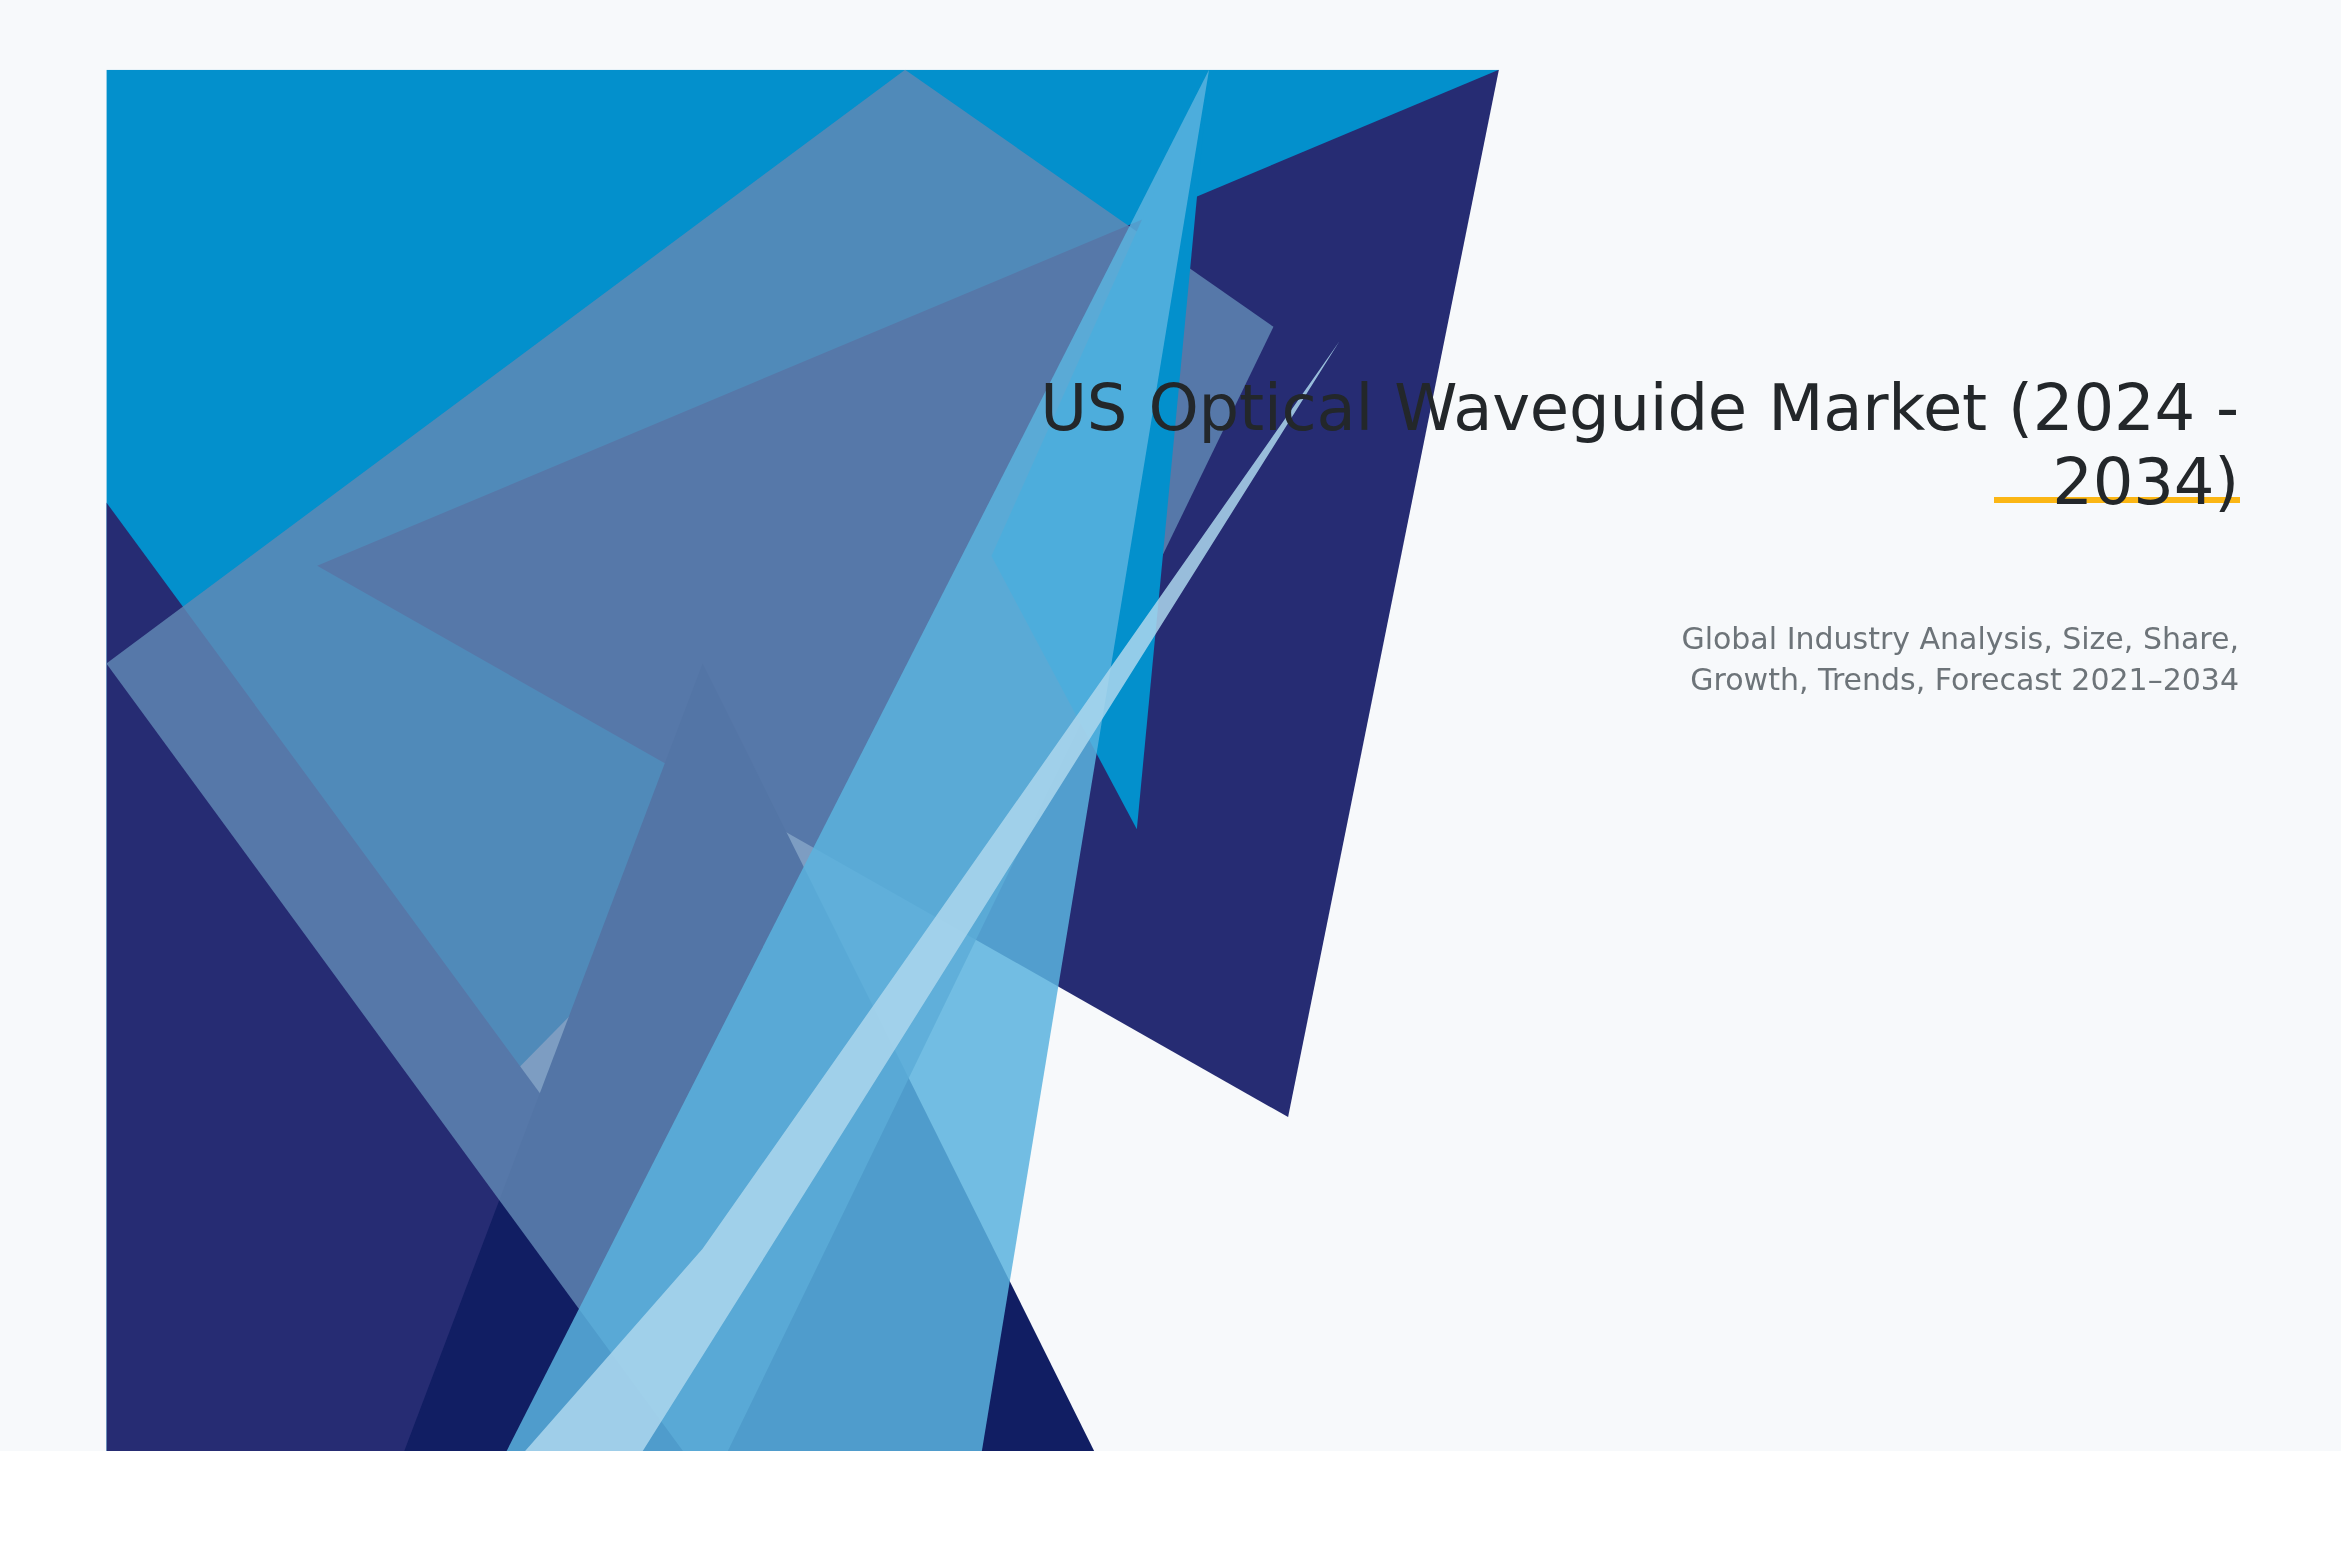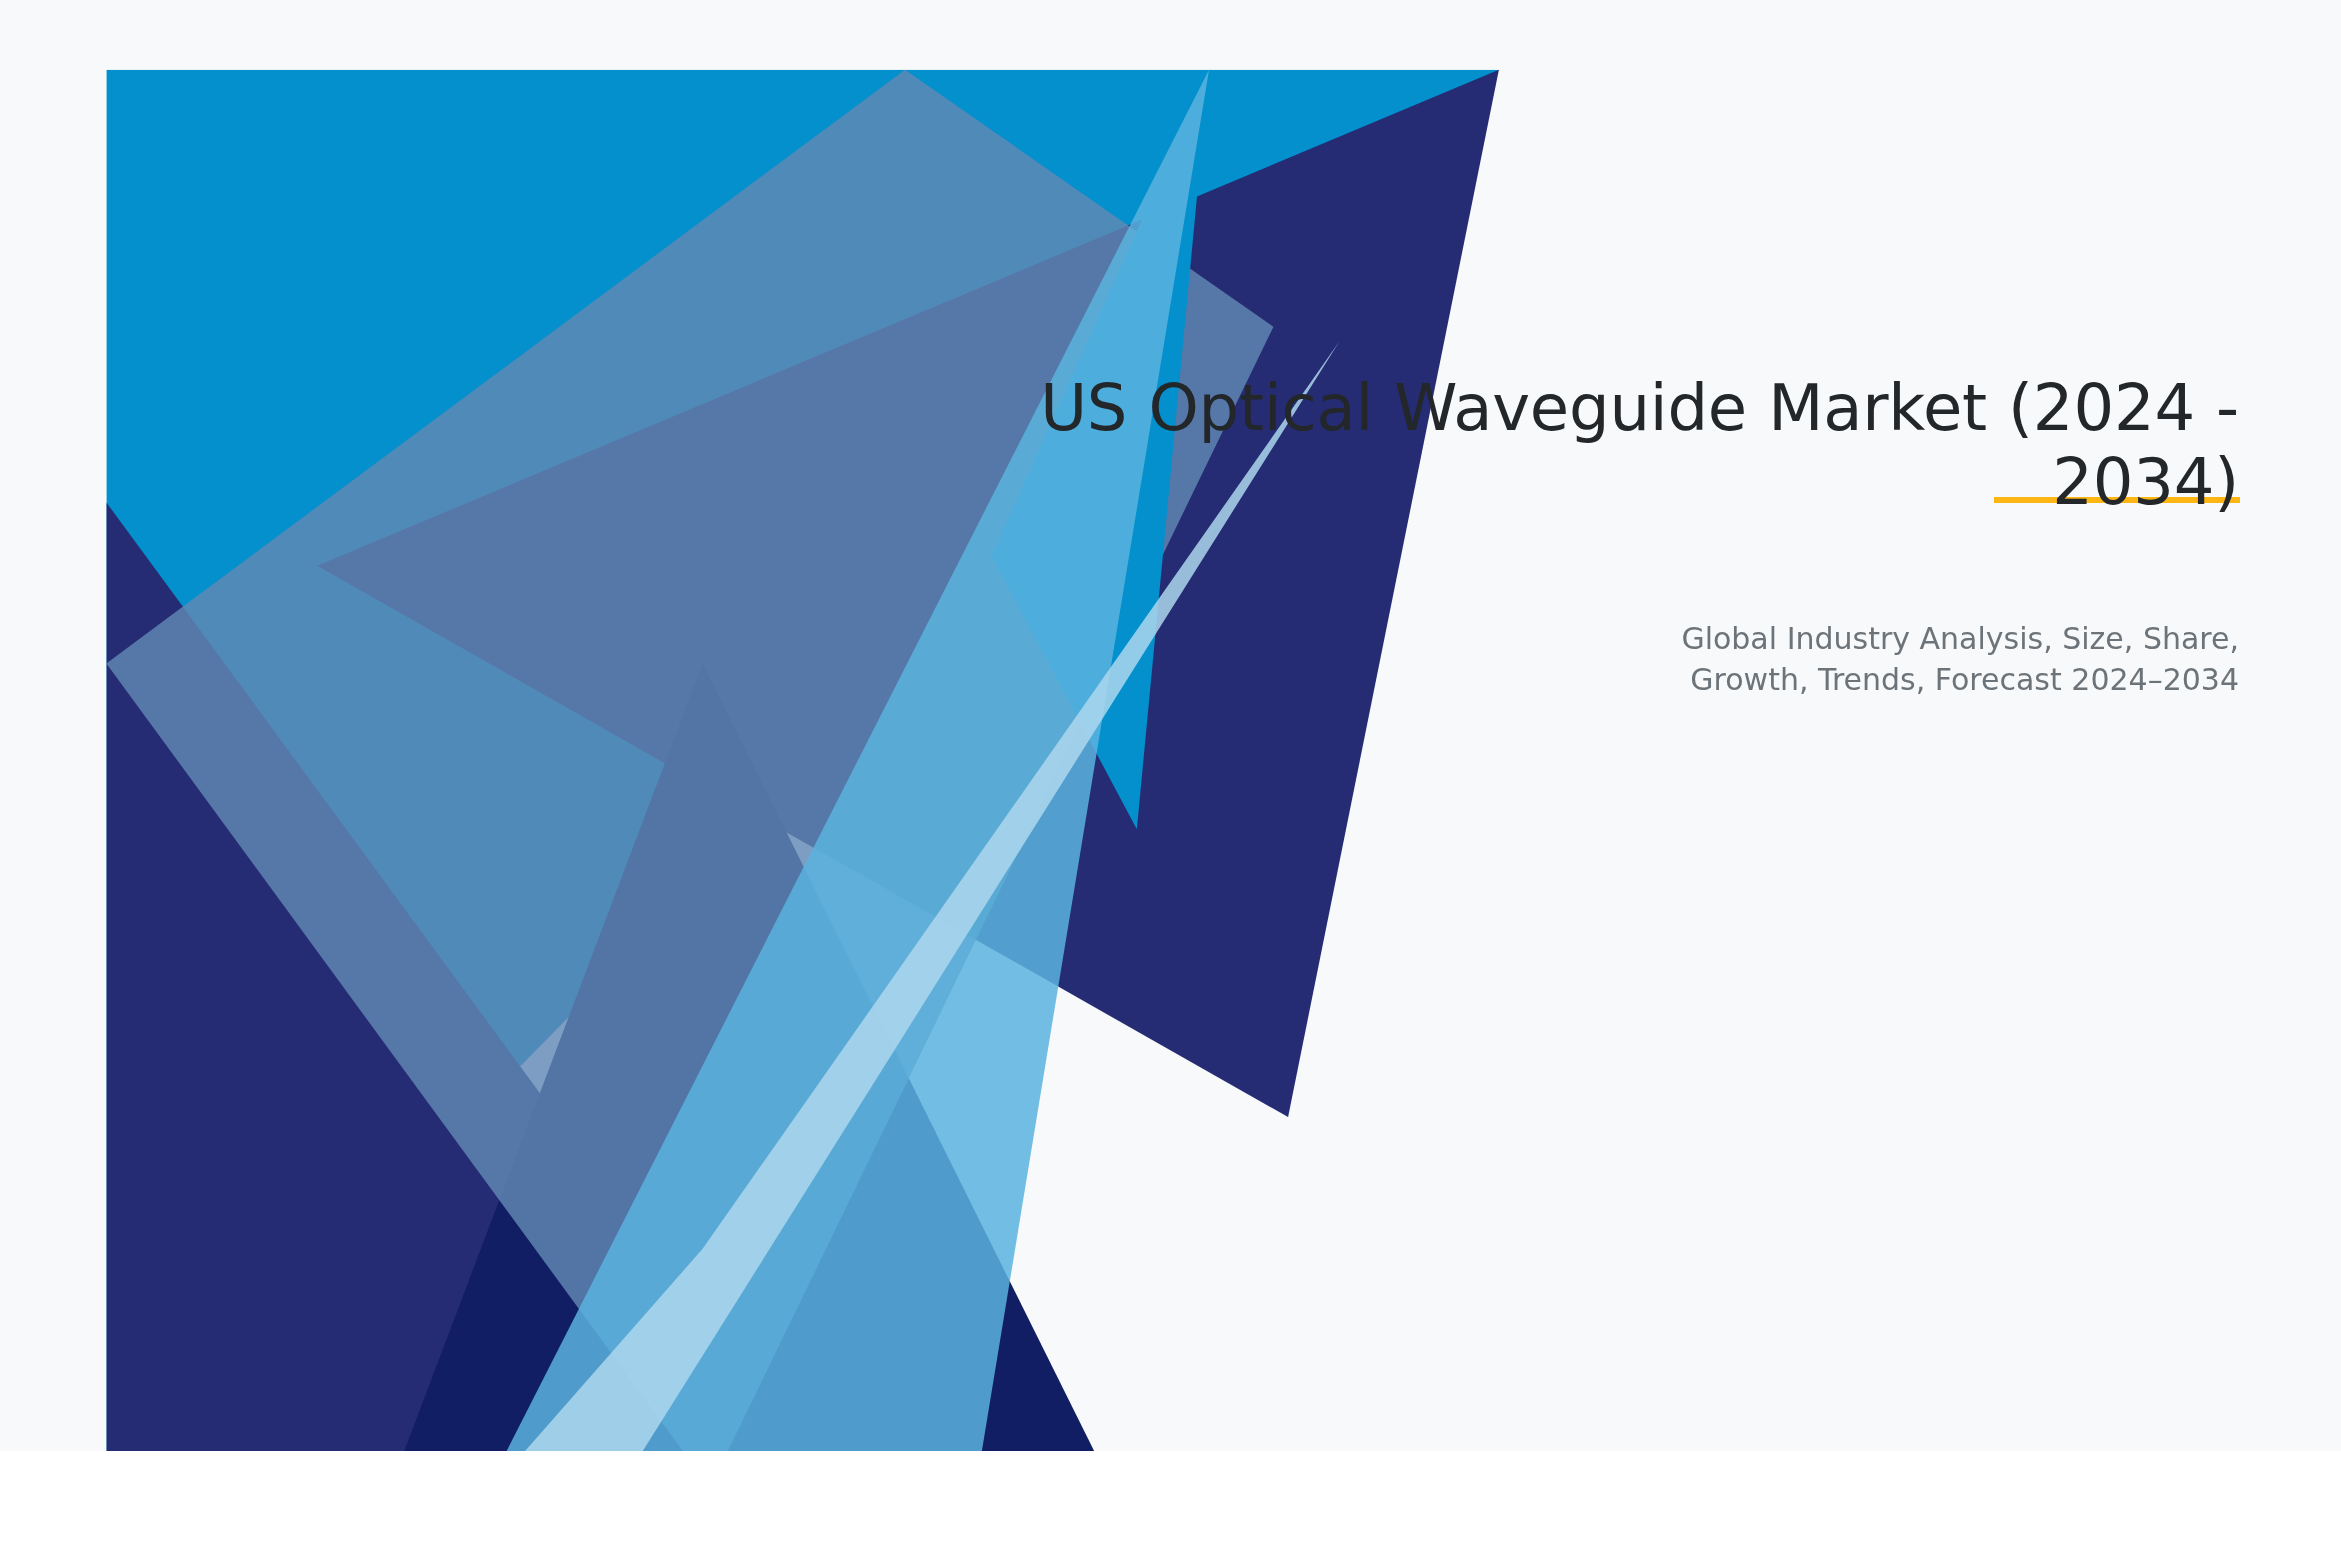--- a/index.html
+++ b/index.html
@@ -104,17 +104,17 @@
         <polygon points="2478,143 2000,3050 1000,3050" fill="#5bb3de" opacity="0.85"></polygon>
 
         <polygon points="2745,700 1440,2560 1010,3050 1270,3050" fill="#add7ed" opacity="0.85"></polygon>
       </g>
     </svg>
   </div>
 
   <div id="text-block">
     <h1 id="report-title">US Optical Waveguide Market (2024 - 2034)</h1>
     <span id="title-accent"></span>
-    <p id="report-subtitle">Global Industry Analysis, Size, Share, Growth, Trends, Forecast 2024–2034</p>
+    <p id="report-subtitle">Global Industry Analysis, Size, Share, Growth, Trends, Forecast 2021–2034</p>
   </div>
 
 </div>
 
 
 </body></html>

